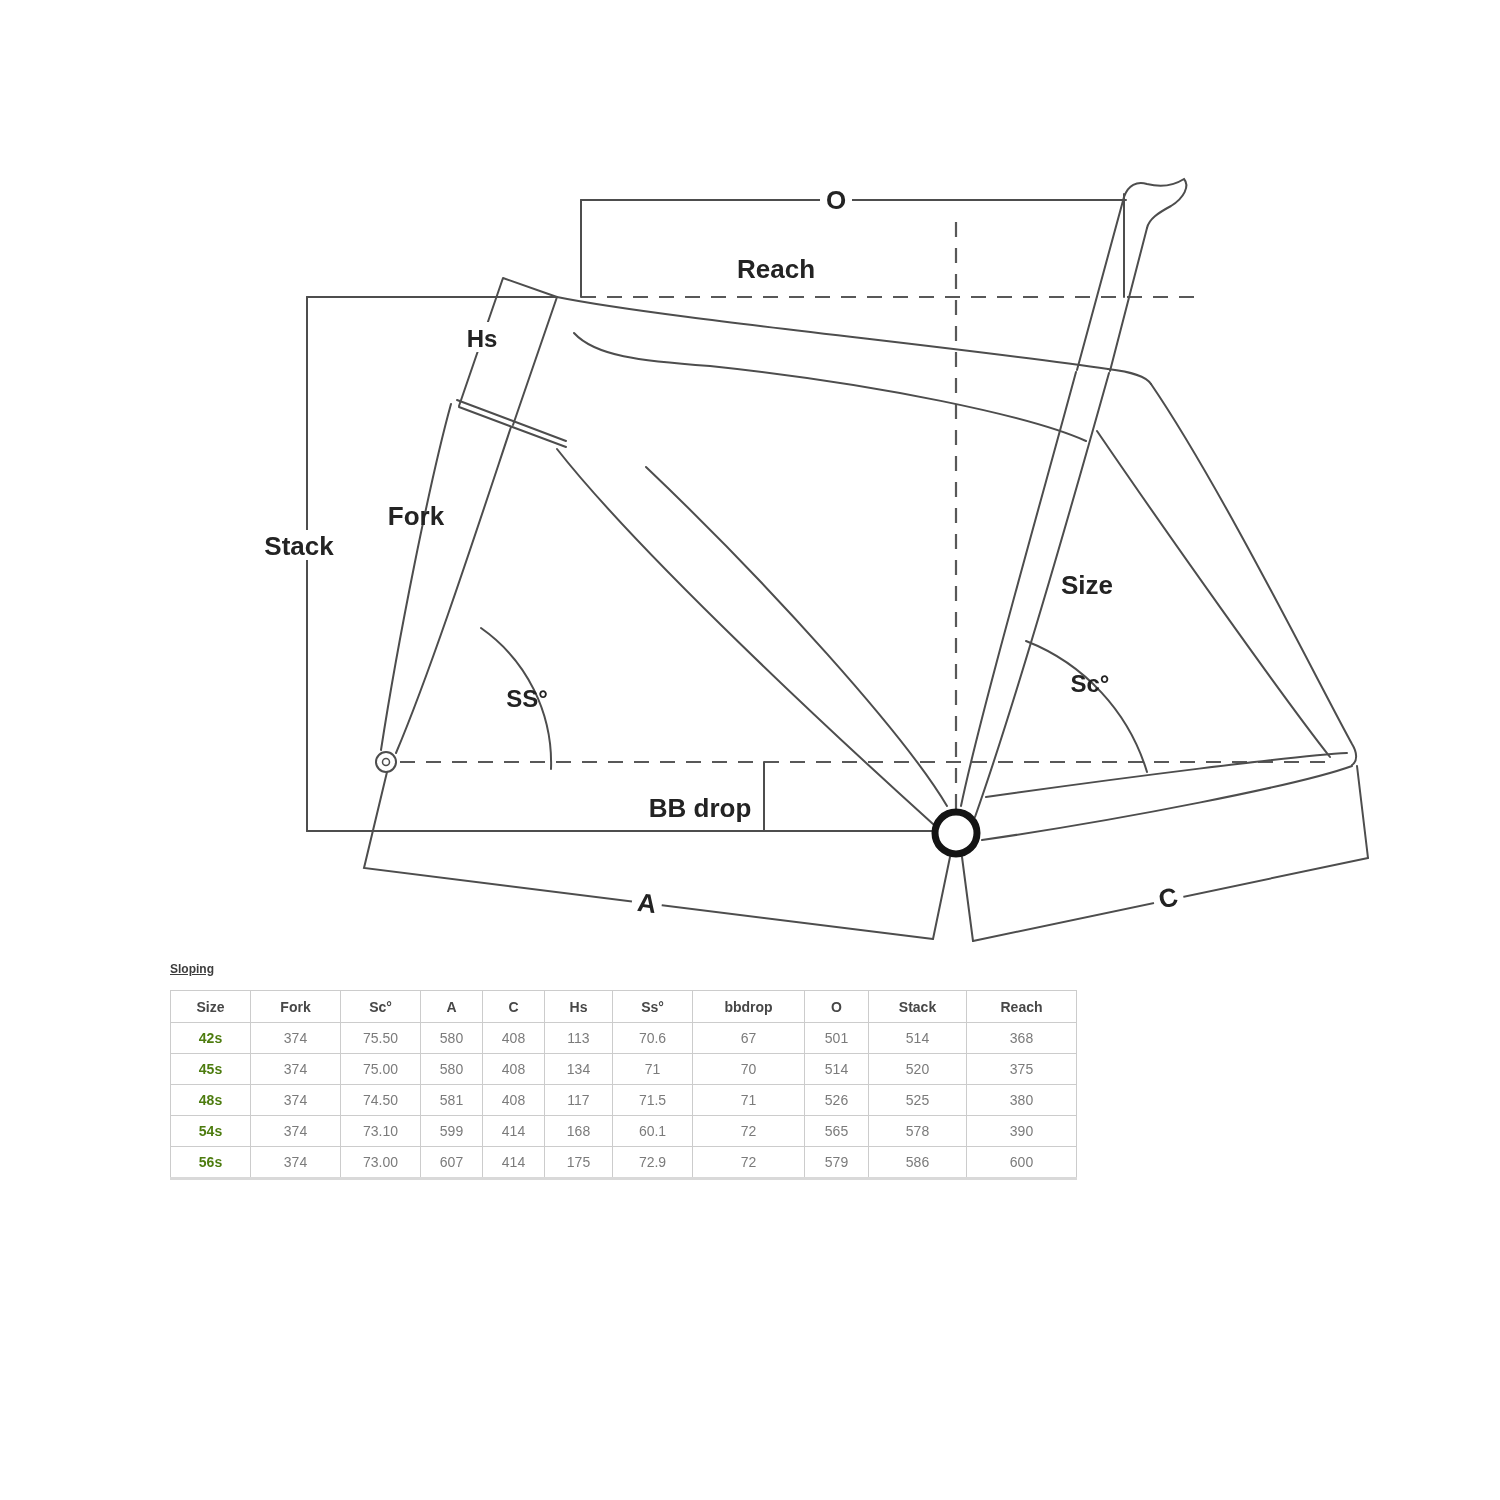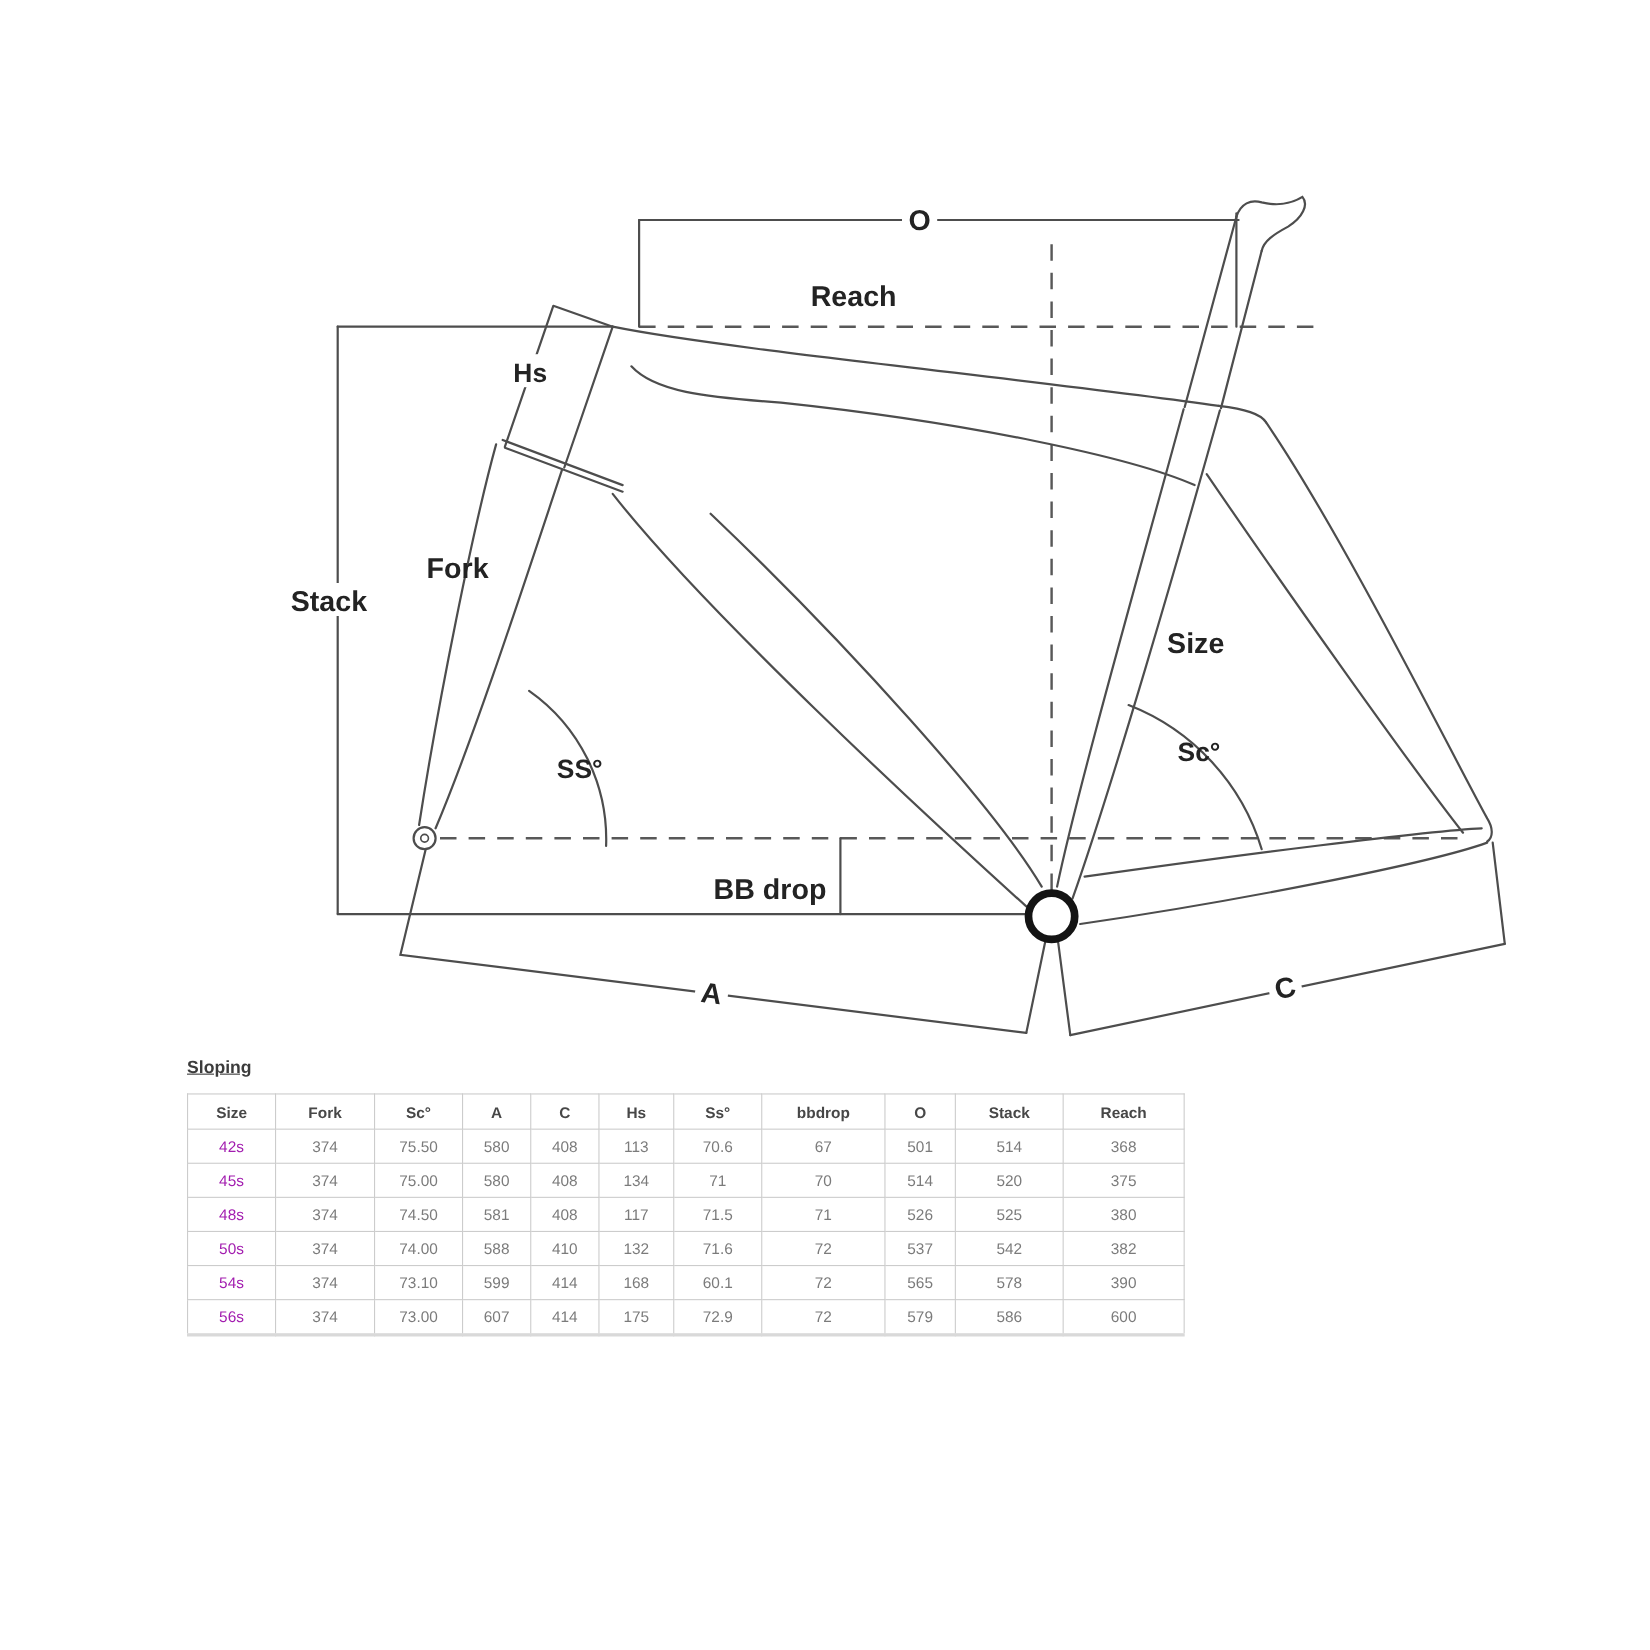--- a/index.html
+++ b/index.html
@@ -20,21 +20,21 @@
   .lbl-big{font-size:26px;}
   .lbl-sm{font-size:24px;}
 
   
   #table-block{
     position:absolute;
     left:170px; top:962px;
     width:906px;
   }
   #table-title{
-    font-size:16px;
+    font-size:12px;
     font-weight:bold;
     color:#3c3c3c;
     text-decoration:underline;
     margin:0 0 14px 0;
   }
   table#geo-table{
     border-collapse:collapse;
     table-layout:fixed;
     width:906px;
     border:1px solid #c9c9c9;
@@ -54,22 +54,22 @@
   #geo-table th{
     color:#474747;
     font-weight:bold;
     height:31px;
   }
   #geo-table td{
     color:#7b7b7b;
     font-weight:normal;
   }
   #geo-table td.size-cell{
-    color:#a21caf;
-    font-weight:normal;
+    color:#4d7c0f;
+    font-weight:bold;
   }
 </style>
 </head>
 <body>
 
 <div id="stage">
 
   <svg id="diagram" width="1500" height="960" viewBox="0 0 1500 960">
 
     <g stroke="#585858" stroke-width="2.2" stroke-dasharray="15 11" fill="none">
@@ -237,33 +237,20 @@
             <td>581</td>
             <td>408</td>
             <td>117</td>
             <td>71.5</td>
             <td>71</td>
             <td>526</td>
             <td>525</td>
             <td>380</td>
           </tr>
           <tr>
-            <td class="size-cell">50s</td>
-            <td>374</td>
-            <td>74.00</td>
-            <td>588</td>
-            <td>410</td>
-            <td>132</td>
-            <td>71.6</td>
-            <td>72</td>
-            <td>537</td>
-            <td>542</td>
-            <td>382</td>
-          </tr>
-          <tr>
             <td class="size-cell">54s</td>
             <td>374</td>
             <td>73.10</td>
             <td>599</td>
             <td>414</td>
             <td>168</td>
             <td>60.1</td>
             <td>72</td>
             <td>565</td>
             <td>578</td>

